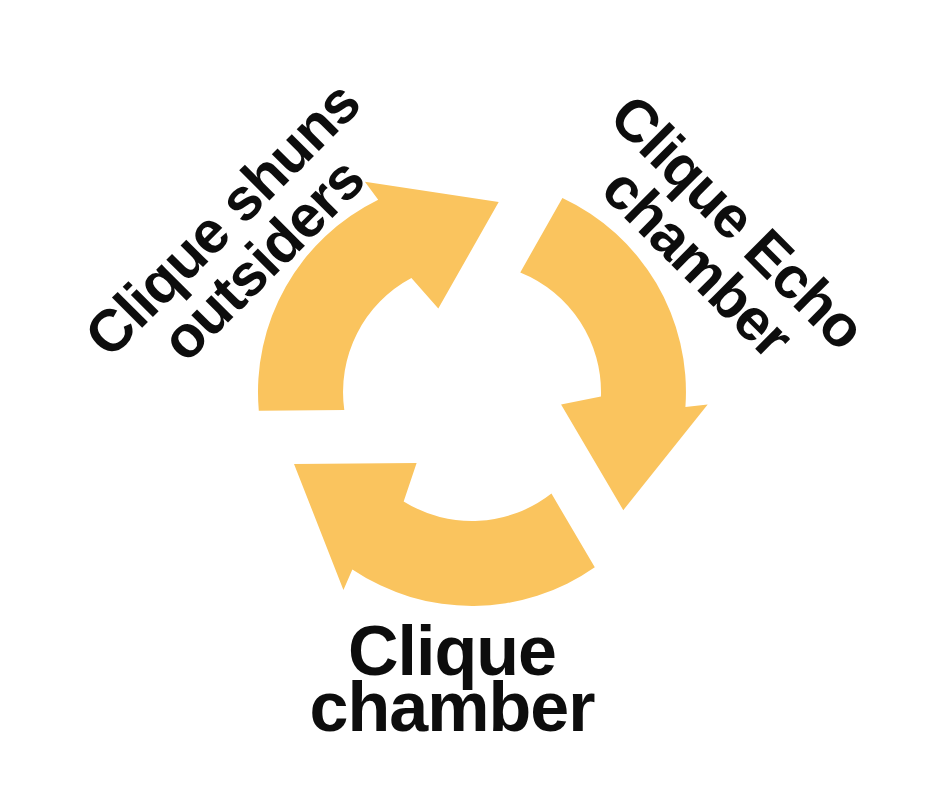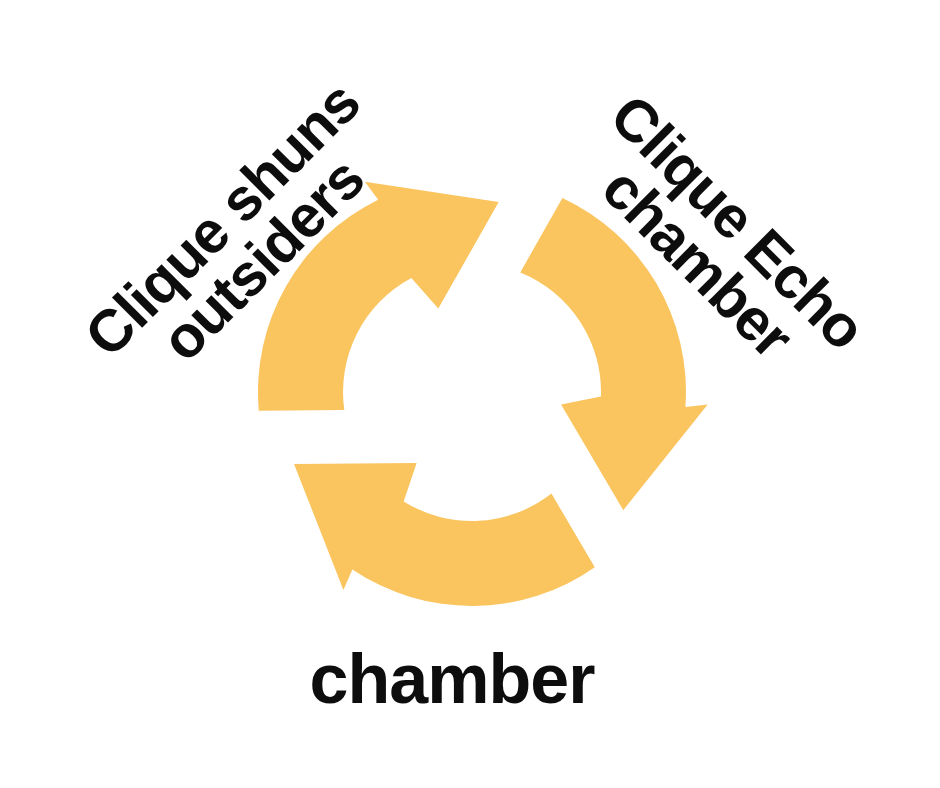--- a/index.html
+++ b/index.html
@@ -69,16 +69,17 @@
     <span class="line">Clique shuns</span>
     <span class="line">outsiders</span>
   </div>
 
   <div class="label label-top-right" style="color: rgb(13, 13, 13);">
     <span class="line">Clique Echo</span>
     <span class="line">chamber</span>
   </div>
 
   <div class="label label-bottom" style="color: rgb(13, 13, 13);">
+    <span class="line">Clique</span>
     <span class="line">chamber</span>
   </div>
 
 </div>
 
 </body></html>

